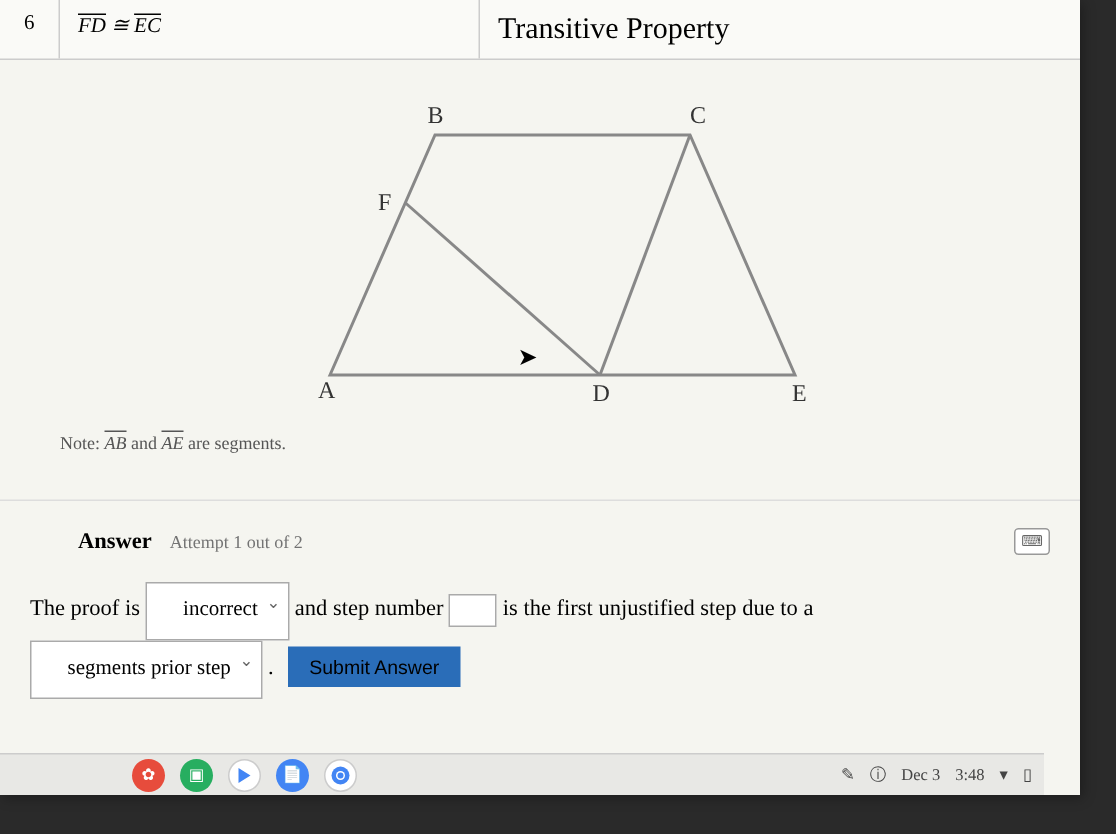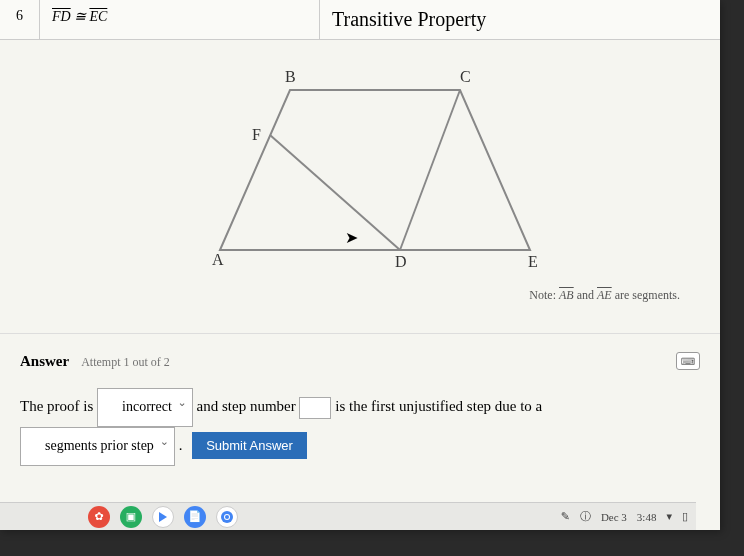--- a/index.html
+++ b/index.html
@@ -51,39 +51,40 @@
 .diagram-area {
   padding: 20px 40px 10px;
   text-align: center;
   background: #f5f5f0;
 }
 .diagram-svg {
   display: block;
   margin: 0 auto;
 }
 .note {
-  text-align: right;
+  text-align: left;
   font-size: 12px;
   color: #555;
   padding: 8px 0 20px;
 }
 .answer-section {
   border-top: 1px solid #ddd;
   padding: 18px 20px;
   background: #f5f5f0;
 }
 .answer-header {
   margin-bottom: 18px;
   display: flex;
   justify-content: space-between;
   align-items: center;
 }
 .answer-label {
   font-weight: bold;
   font-size: 15px;
+  margin-left: 32px;
 }
 .attempt {
   font-size: 12px;
   color: #737373;
   margin-left: 8px;
   font-weight: normal;
 }
 .keyboard-icon {
   width: 24px;
   height: 18px;
@@ -122,21 +123,21 @@
   display: inline-block;
   border: 1px solid #aaa;
   background: #fff;
   width: 32px;
   height: 22px;
   vertical-align: middle;
 }
 .submit-btn {
   display: inline-block;
   background: #2a6db8;
-  color: #ffffff;
+  color: #000000;
   padding: 6px 14px;
   font-size: 13px;
   border: none;
   cursor: pointer;
   font-family: Arial, sans-serif;
   margin-left: 6px;
 }
 .taskbar {
   position: absolute;
   bottom: 0;

